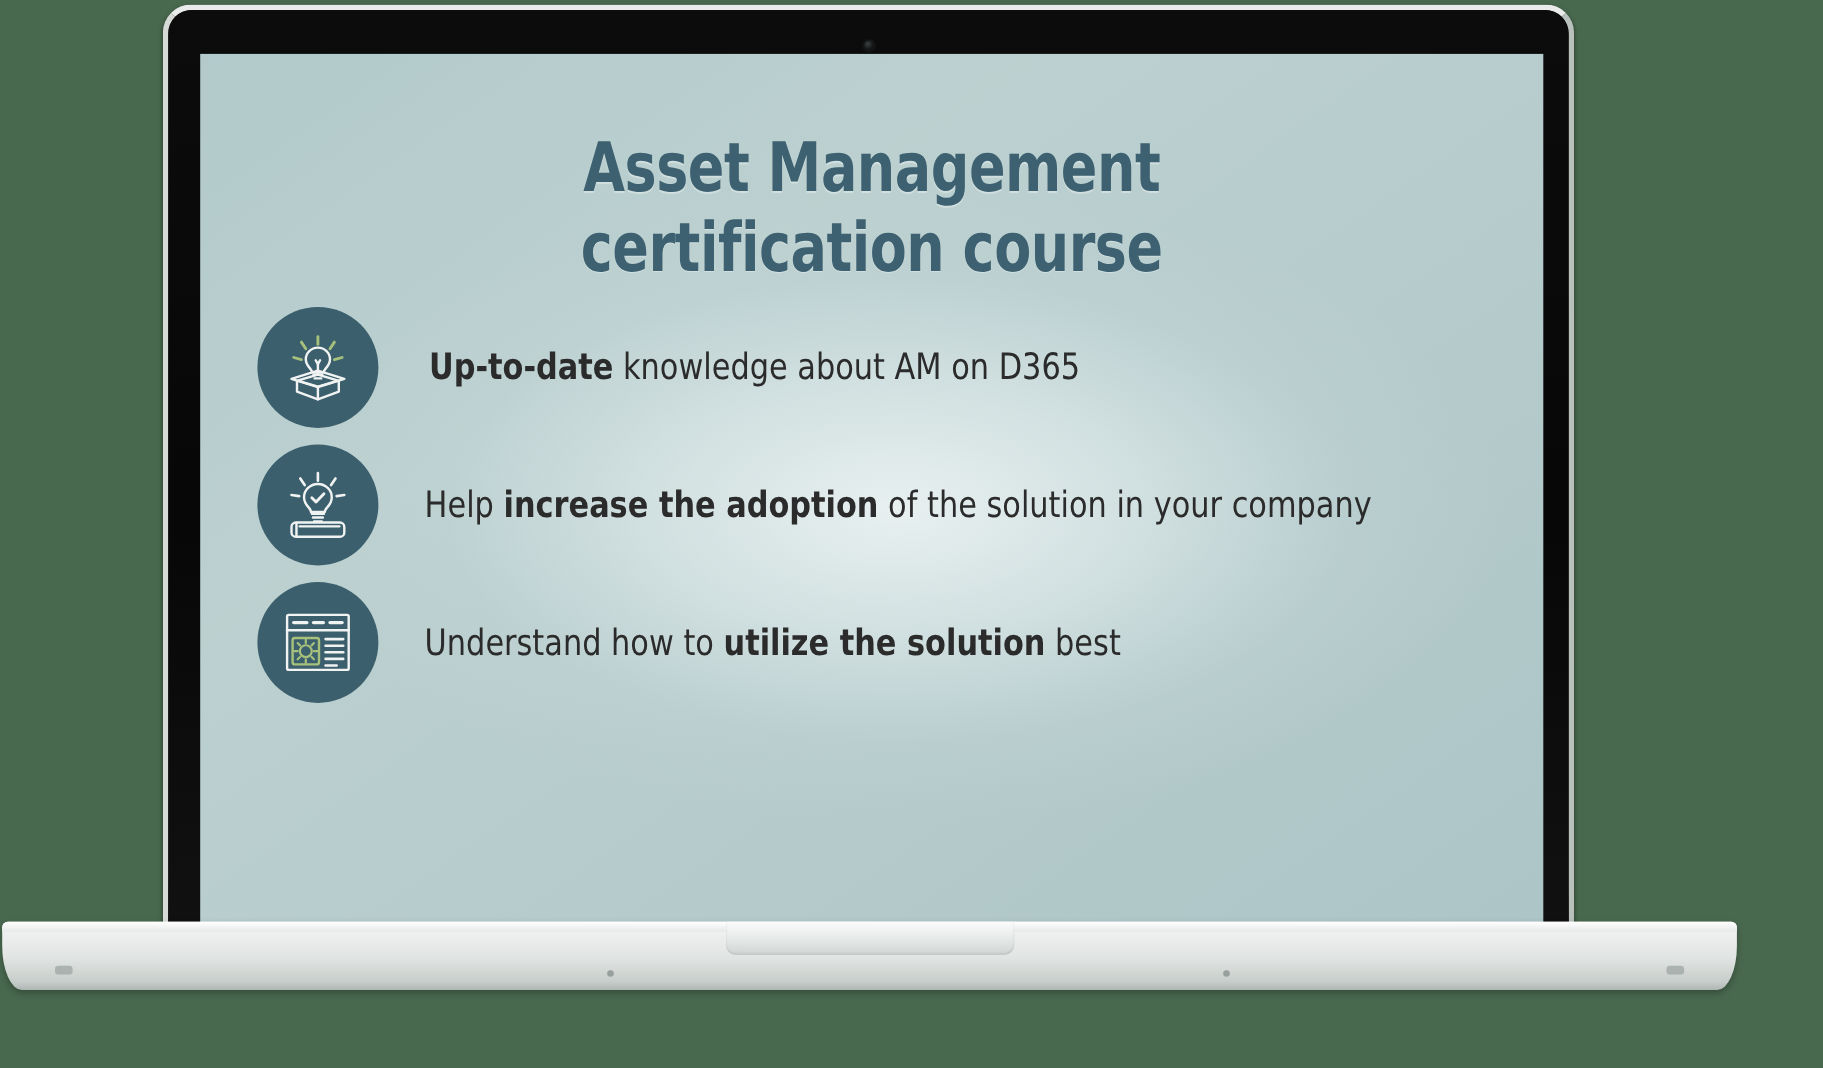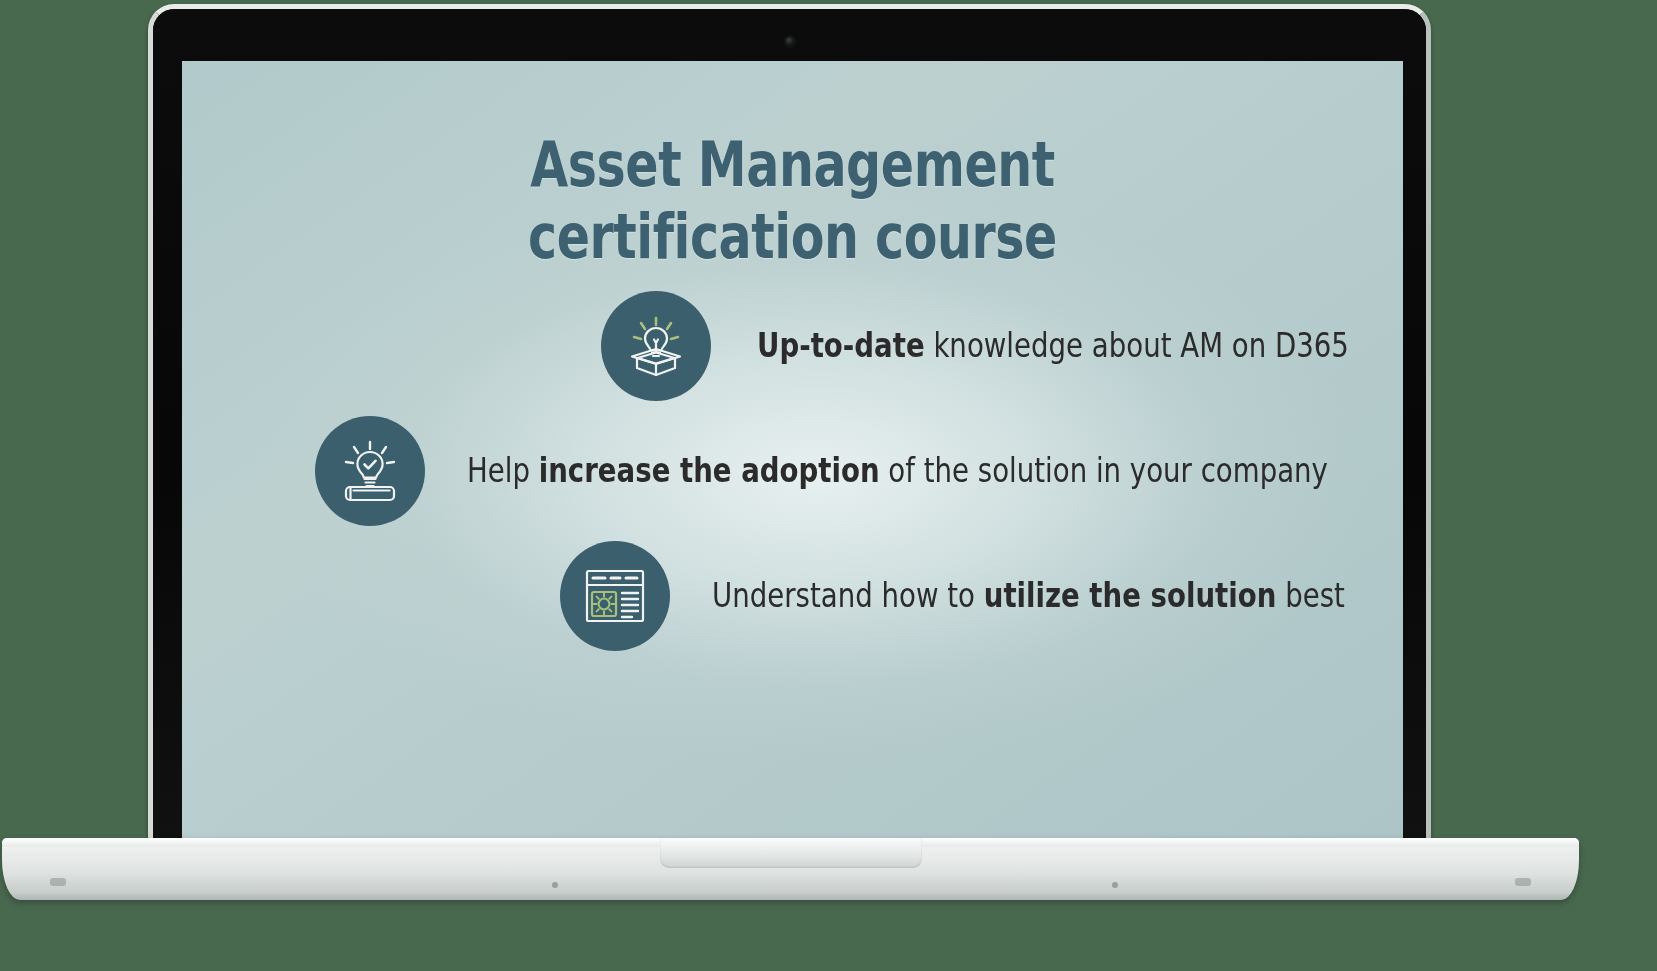--- a/index.html
+++ b/index.html
@@ -51,21 +51,21 @@
     height: 9px;
     border-radius: 50%;
     background: radial-gradient(circle at 38% 34%, #3a3f3f 0%, #141616 60%, #0a0b0b 100%);
     box-shadow: 0 0 3px rgba(90,100,100,0.45);
   }
 
   
   .screen {
     position: absolute;
     left: 29px;
-    top: 52px;
+    top: 40px;
     width: 1221px;
     height: 796px;
     overflow: hidden;
     background:
       radial-gradient(ellipse 58% 46% at 52% 52%, #e8f0f0 0%, rgba(223,234,234,0.72) 28%, rgba(198,215,216,0.28) 58%, rgba(178,201,203,0) 78%),
       linear-gradient(145deg, #b2cacb 0%, #bcd0d0 32%, #b5cbcc 62%, #adc5c7 100%);
   }
 
   
   .base {
@@ -156,21 +156,20 @@
   .bullets {
     position: absolute;
     left: 52px;
     top: 222px;
     right: 10px;
   }
   .bullet-row {
     display: flex;
     align-items: center;
     height: 125px;
-    justify-content: flex-end;
   }
   .bullet-icon {
     flex: 0 0 auto;
     width: 110px;
     height: 110px;
     border-radius: 50%;
     background: #3b5f6d;
     display: flex;
     align-items: center;
     justify-content: center;

